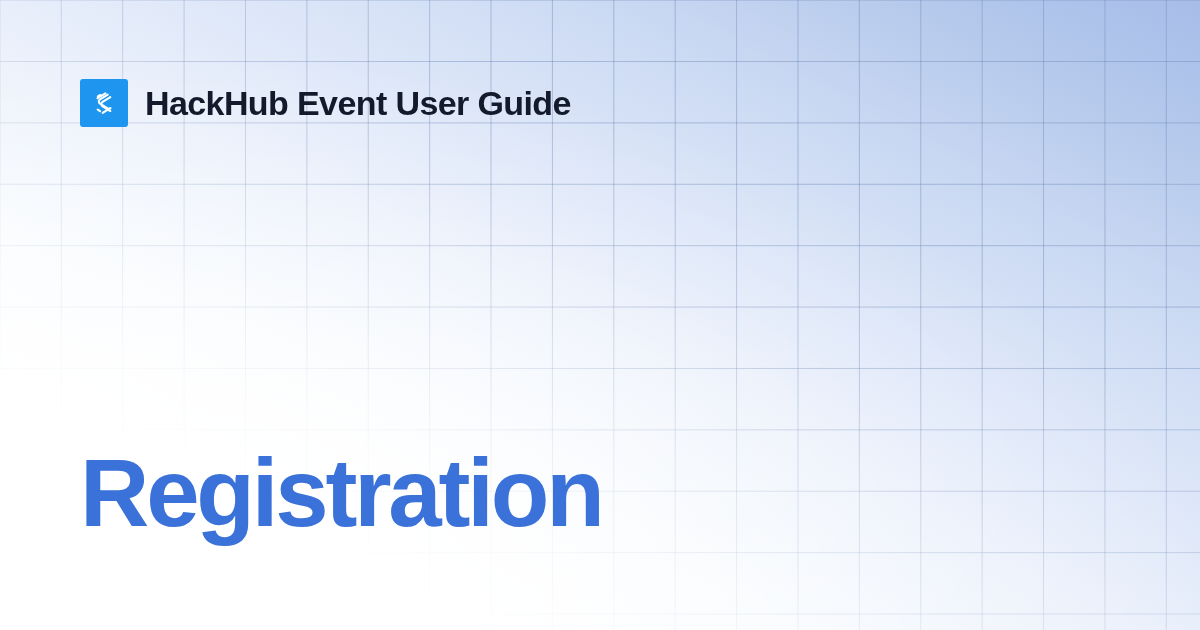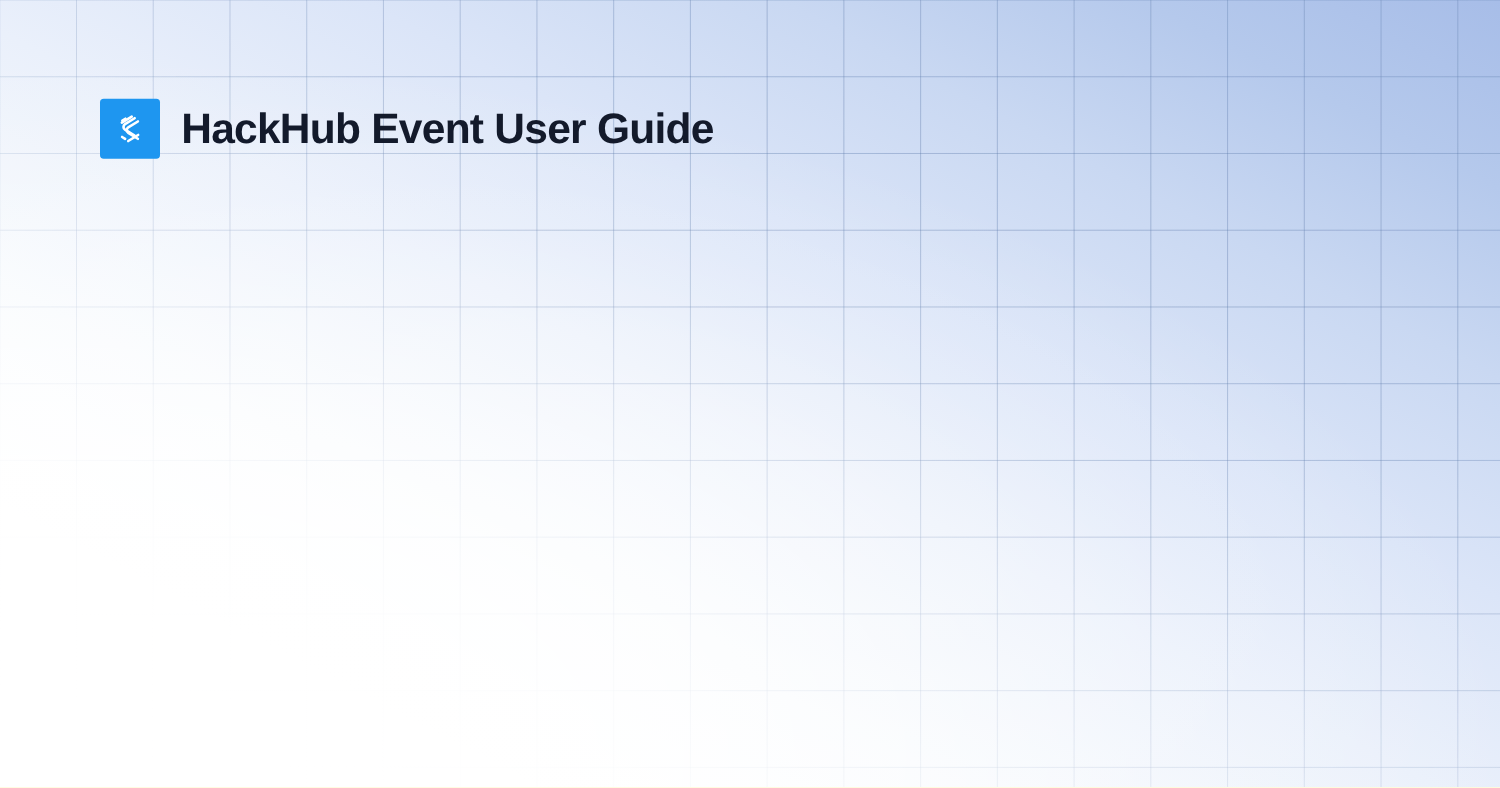--- a/index.html
+++ b/index.html
@@ -12,21 +12,21 @@
     overflow: hidden;
     font-family: "Liberation Sans", sans-serif;
     background: #ffffff;
   }
 
   #cover {
     position: relative;
     width: 1200px;
     height: 630px;
     overflow: hidden;
-    background: #fef9c3;
+    background: #bef264;
   }
 
   
   .bg-base {
     position: absolute;
     inset: 0;
     background:
       linear-gradient(to top right,
         #ffffff 0%,
         #ffffff 18%,
@@ -167,15 +167,16 @@
           </g>
           <g fill="none" stroke="#ffffff" stroke-width="2.1" stroke-linecap="round">
             <path d="M14.4 3.3 L6.5 8.1"></path>
             <path d="M11.6 22.8 L19.5 18.0"></path>
           </g>
         </svg>
       </div>
       <div class="brand-title">HackHub Event User Guide</div>
     </div>
 
+    <div class="page-title">Registration</div>
 
   </div>
 </div>
 
 </body></html>

